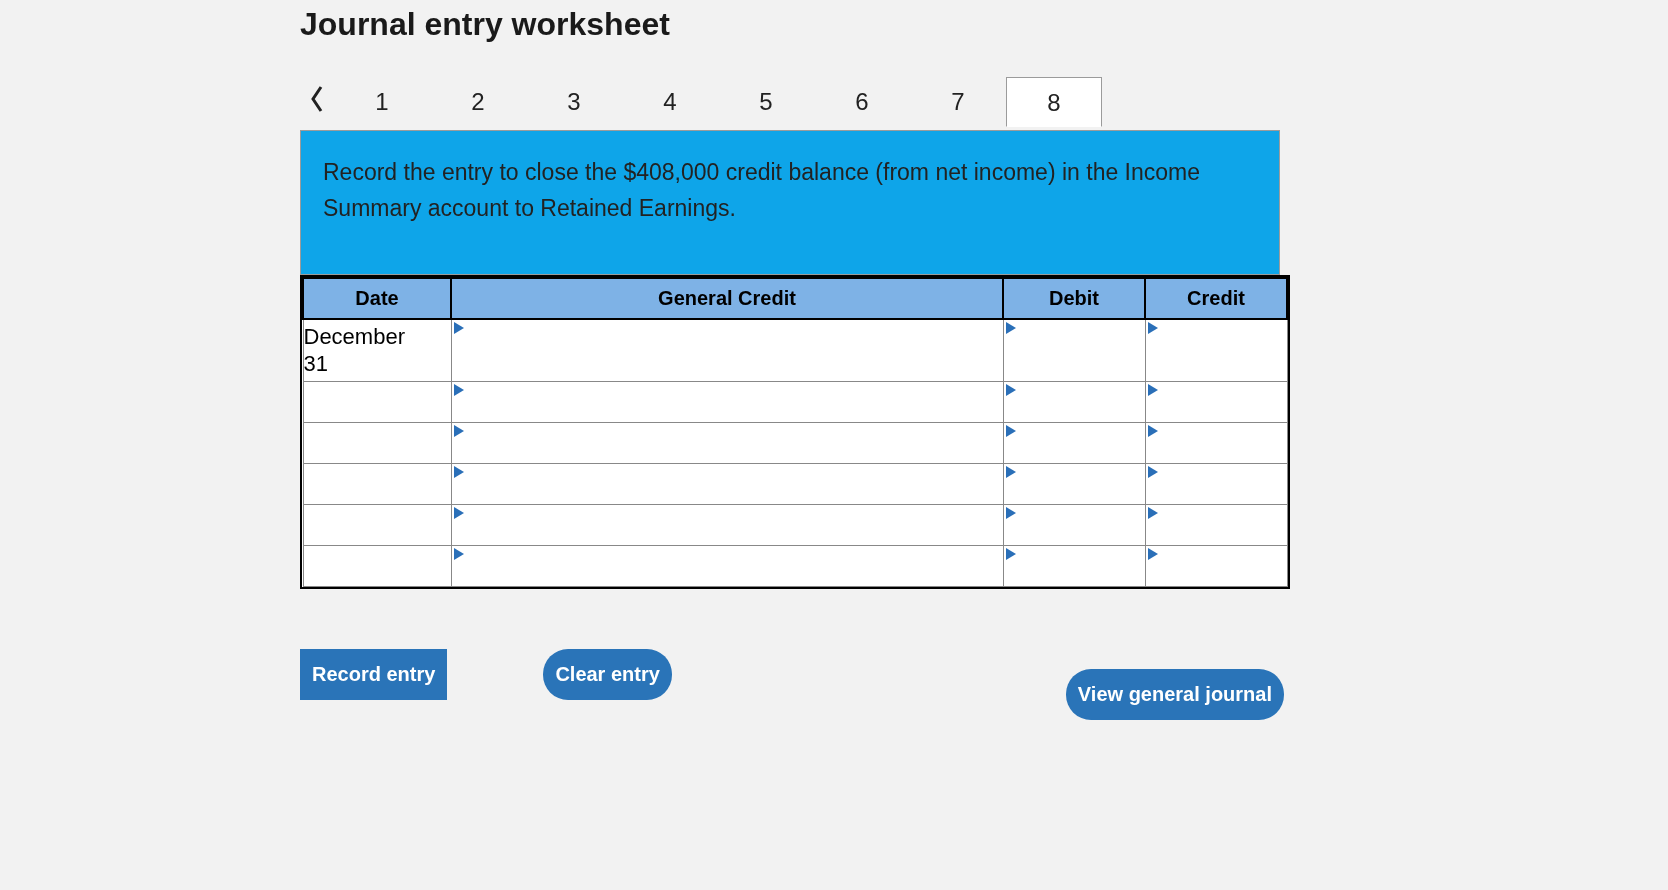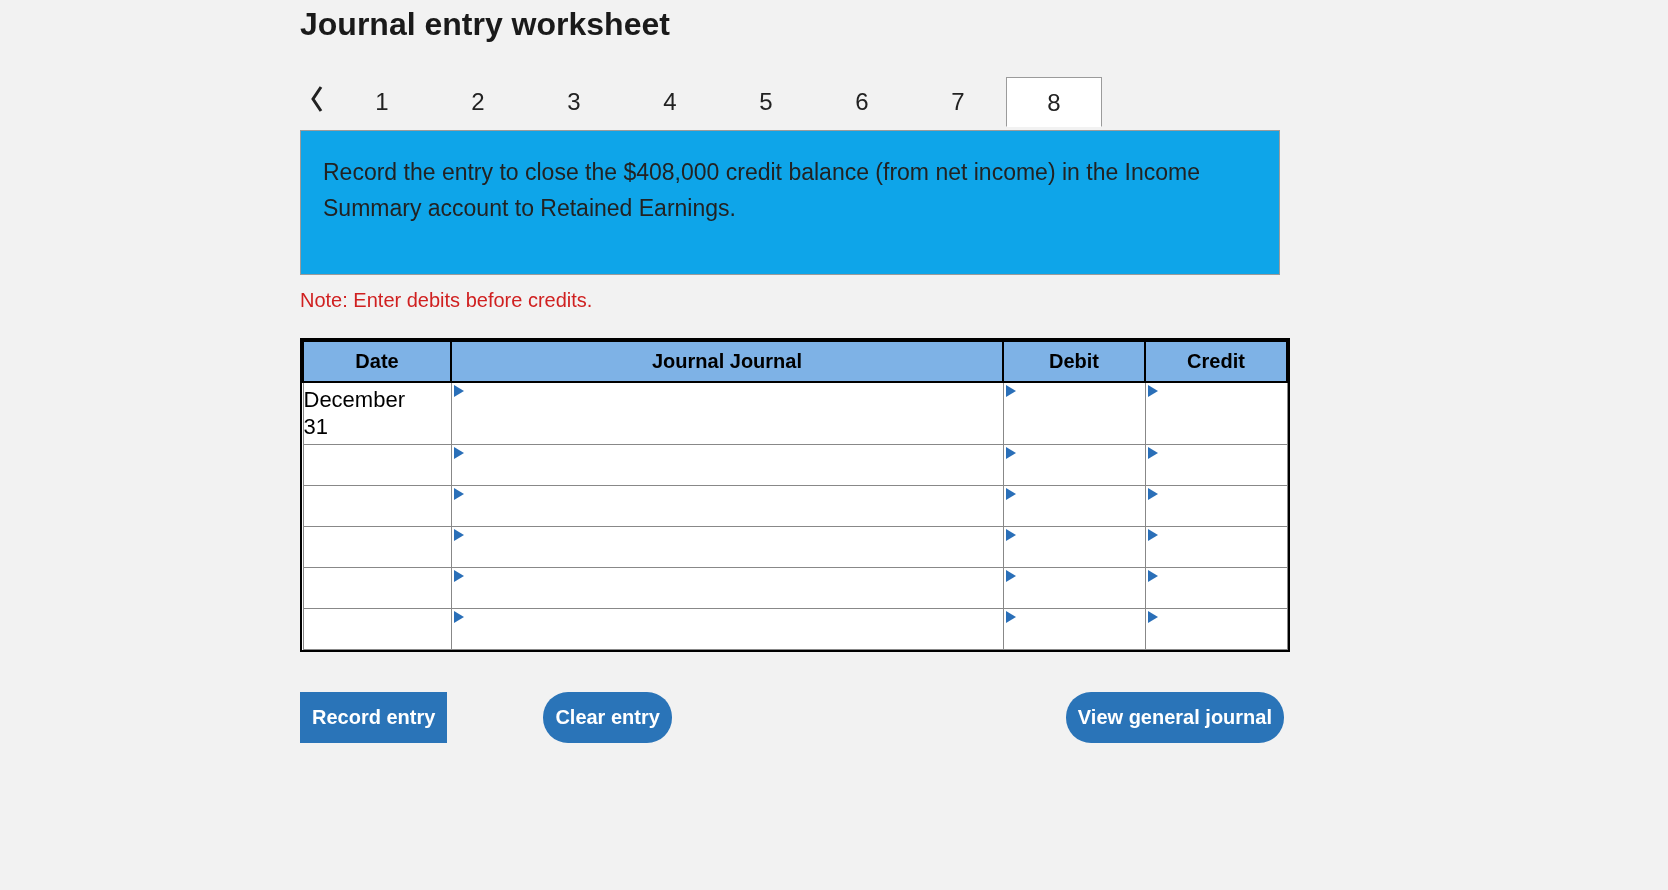--- a/index.html
+++ b/index.html
@@ -126,21 +126,21 @@
     background: #2a74b8;
     color: #fff;
     font-weight: 700;
     font-size: 20px;
     padding: 14px 12px;
     border: none;
     cursor: pointer;
     font-family: Verdana, Arial, sans-serif;
   }
   .btn + .btn { margin-left: 96px; border-radius: 25px; }
-  .btn.view { margin-left: auto; }
+  .btn.view { margin-left: auto; margin-top: 40px; }
 </style>
 </head>
 <body>
 
 <div class="page">
   <h1 class="heading">Journal entry worksheet</h1>
 
   <div class="tabbar">
     <div class="chev">
       <span>
@@ -163,34 +163,33 @@
             <polyline points="4,2 12,14 4,26"></polyline>
           </svg>
       </span>
     </div>
   </div>
 
   <div class="instruction-box">
     <span>Record the entry to close the $408,000 credit balance (from net income) in the Income Summary account to Retained Earnings.</span>
   </div>
 
-  <div class="note">Note: Enter debits before credits.</div>
 
   <div class="jtable-wrap">
   <table class="jtable">
     <colgroup>
       <col style="width:148px">
           <col style="width:552px">
           <col style="width:142px">
           <col style="width:142px">
     </colgroup>
     <thead>
       <tr>
         <th>Date</th>
-        <th>Journal Journal</th>
+        <th>General Credit</th>
         <th>Debit</th>
         <th>Credit</th>
       </tr>
     </thead>
     <tbody id="jtbody">
           <tr>
             <td class="date date-filled"><span>December<br>31</span></td>
             <td class="gen">
               <span class="tri"></span>
             </td>

